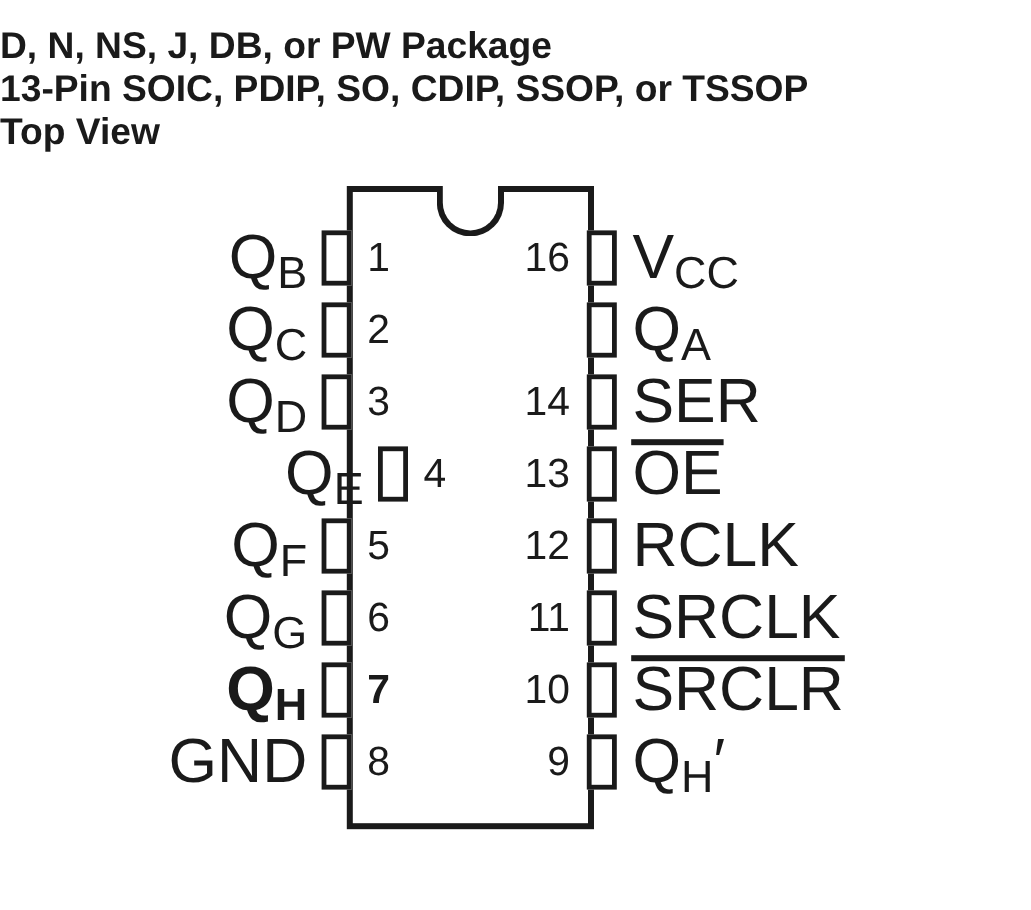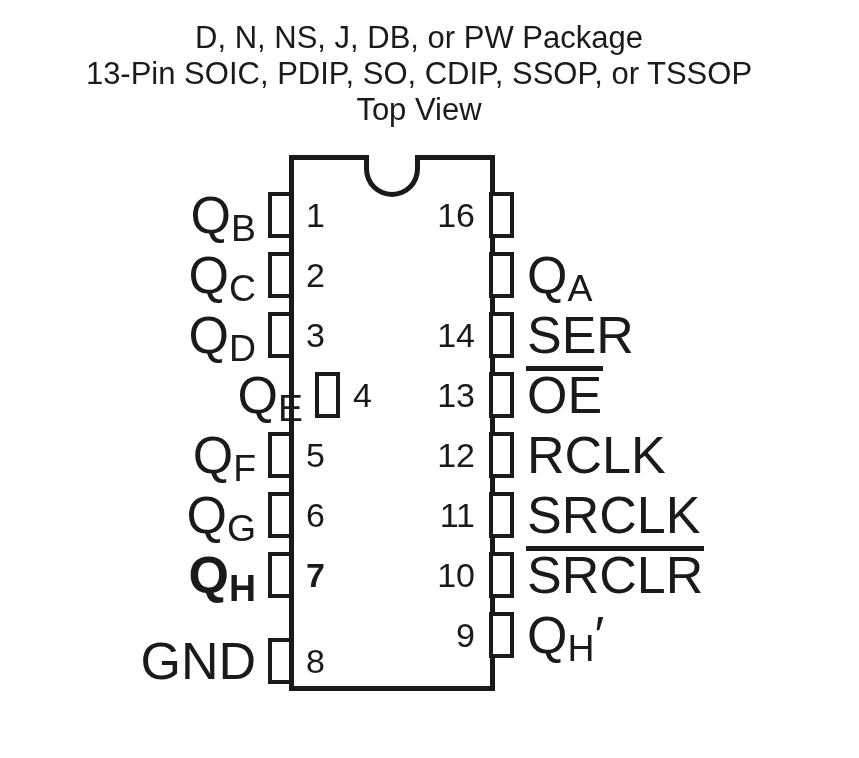--- a/index.html
+++ b/index.html
@@ -2,22 +2,22 @@
 <html style="--ink: #1a1a1a; --bg: #ffffff;"><head>
 <meta charset="utf-8">
 <style>
   :root { --ink:#1a1a1a; --bg:#ffffff; }
   html,body { margin:0; padding:0; background:var(--bg); }
   .canvas {
     position:relative; width:859px; height:758px; background:var(--bg);
     font-family:"Liberation Sans", sans-serif; color:var(--ink); overflow:hidden;
   }
   .title {
-    position:absolute; left:0; top:20px; width:838px; text-align:center;
-    font-weight:normal; font-size:31px; line-height:36px; color:var(--ink);
+    position:absolute; left:0; top:20px; width:838px; text-align:left;
+    font-weight:bold; font-size:31px; line-height:36px; color:var(--ink);
   }
   .ic-body {
     position:absolute; left:289px; top:155px; width:206px; height:536px;
     border:5px solid var(--ink); box-sizing:border-box; background:var(--bg);
   }
   .notch {
     position:absolute; left:50%; top:-5px; transform:translateX(-50%);
     width:56px; height:42px; background:var(--bg);
     border:5px solid var(--ink); border-top:none;
     border-radius:0 0 28px 28px; box-sizing:border-box;
@@ -103,28 +103,31 @@
       <div class="pin-box left"></div>
       <div class="pin-number left">6</div>
     </div>
     <div class="pin-row" style="top: 547px; font-weight: bold;">
       <div class="pin-label left">
         <span class="lab">Q<span class="sub">H</span></span>
       </div>
       <div class="pin-box left"></div>
       <div class="pin-number left">7</div>
     </div>
-    <div class="pin-row" style="top: 633px;">
+    <div class="pin-row" style="top: 607px;">
       <div class="pin-label left">
         <span class="lab">GND</span>
       </div>
       <div class="pin-box left"></div>
       <div class="pin-number left">8</div>
     </div>
     <div class="pin-row" style="top: 187px;">
+      <div class="pin-label right">
+        <span class="lab">V<span class="sub">CC</span></span>
+      </div>
       <div class="pin-box right"></div>
       <div class="pin-number right">16</div>
     </div>
     <div class="pin-row" style="top: 247px;">
       <div class="pin-label right">
         <span class="lab">Q<span class="sub">A</span></span>
       </div>
       <div class="pin-box right"></div>
     </div>
     <div class="pin-row" style="top: 307px;">

